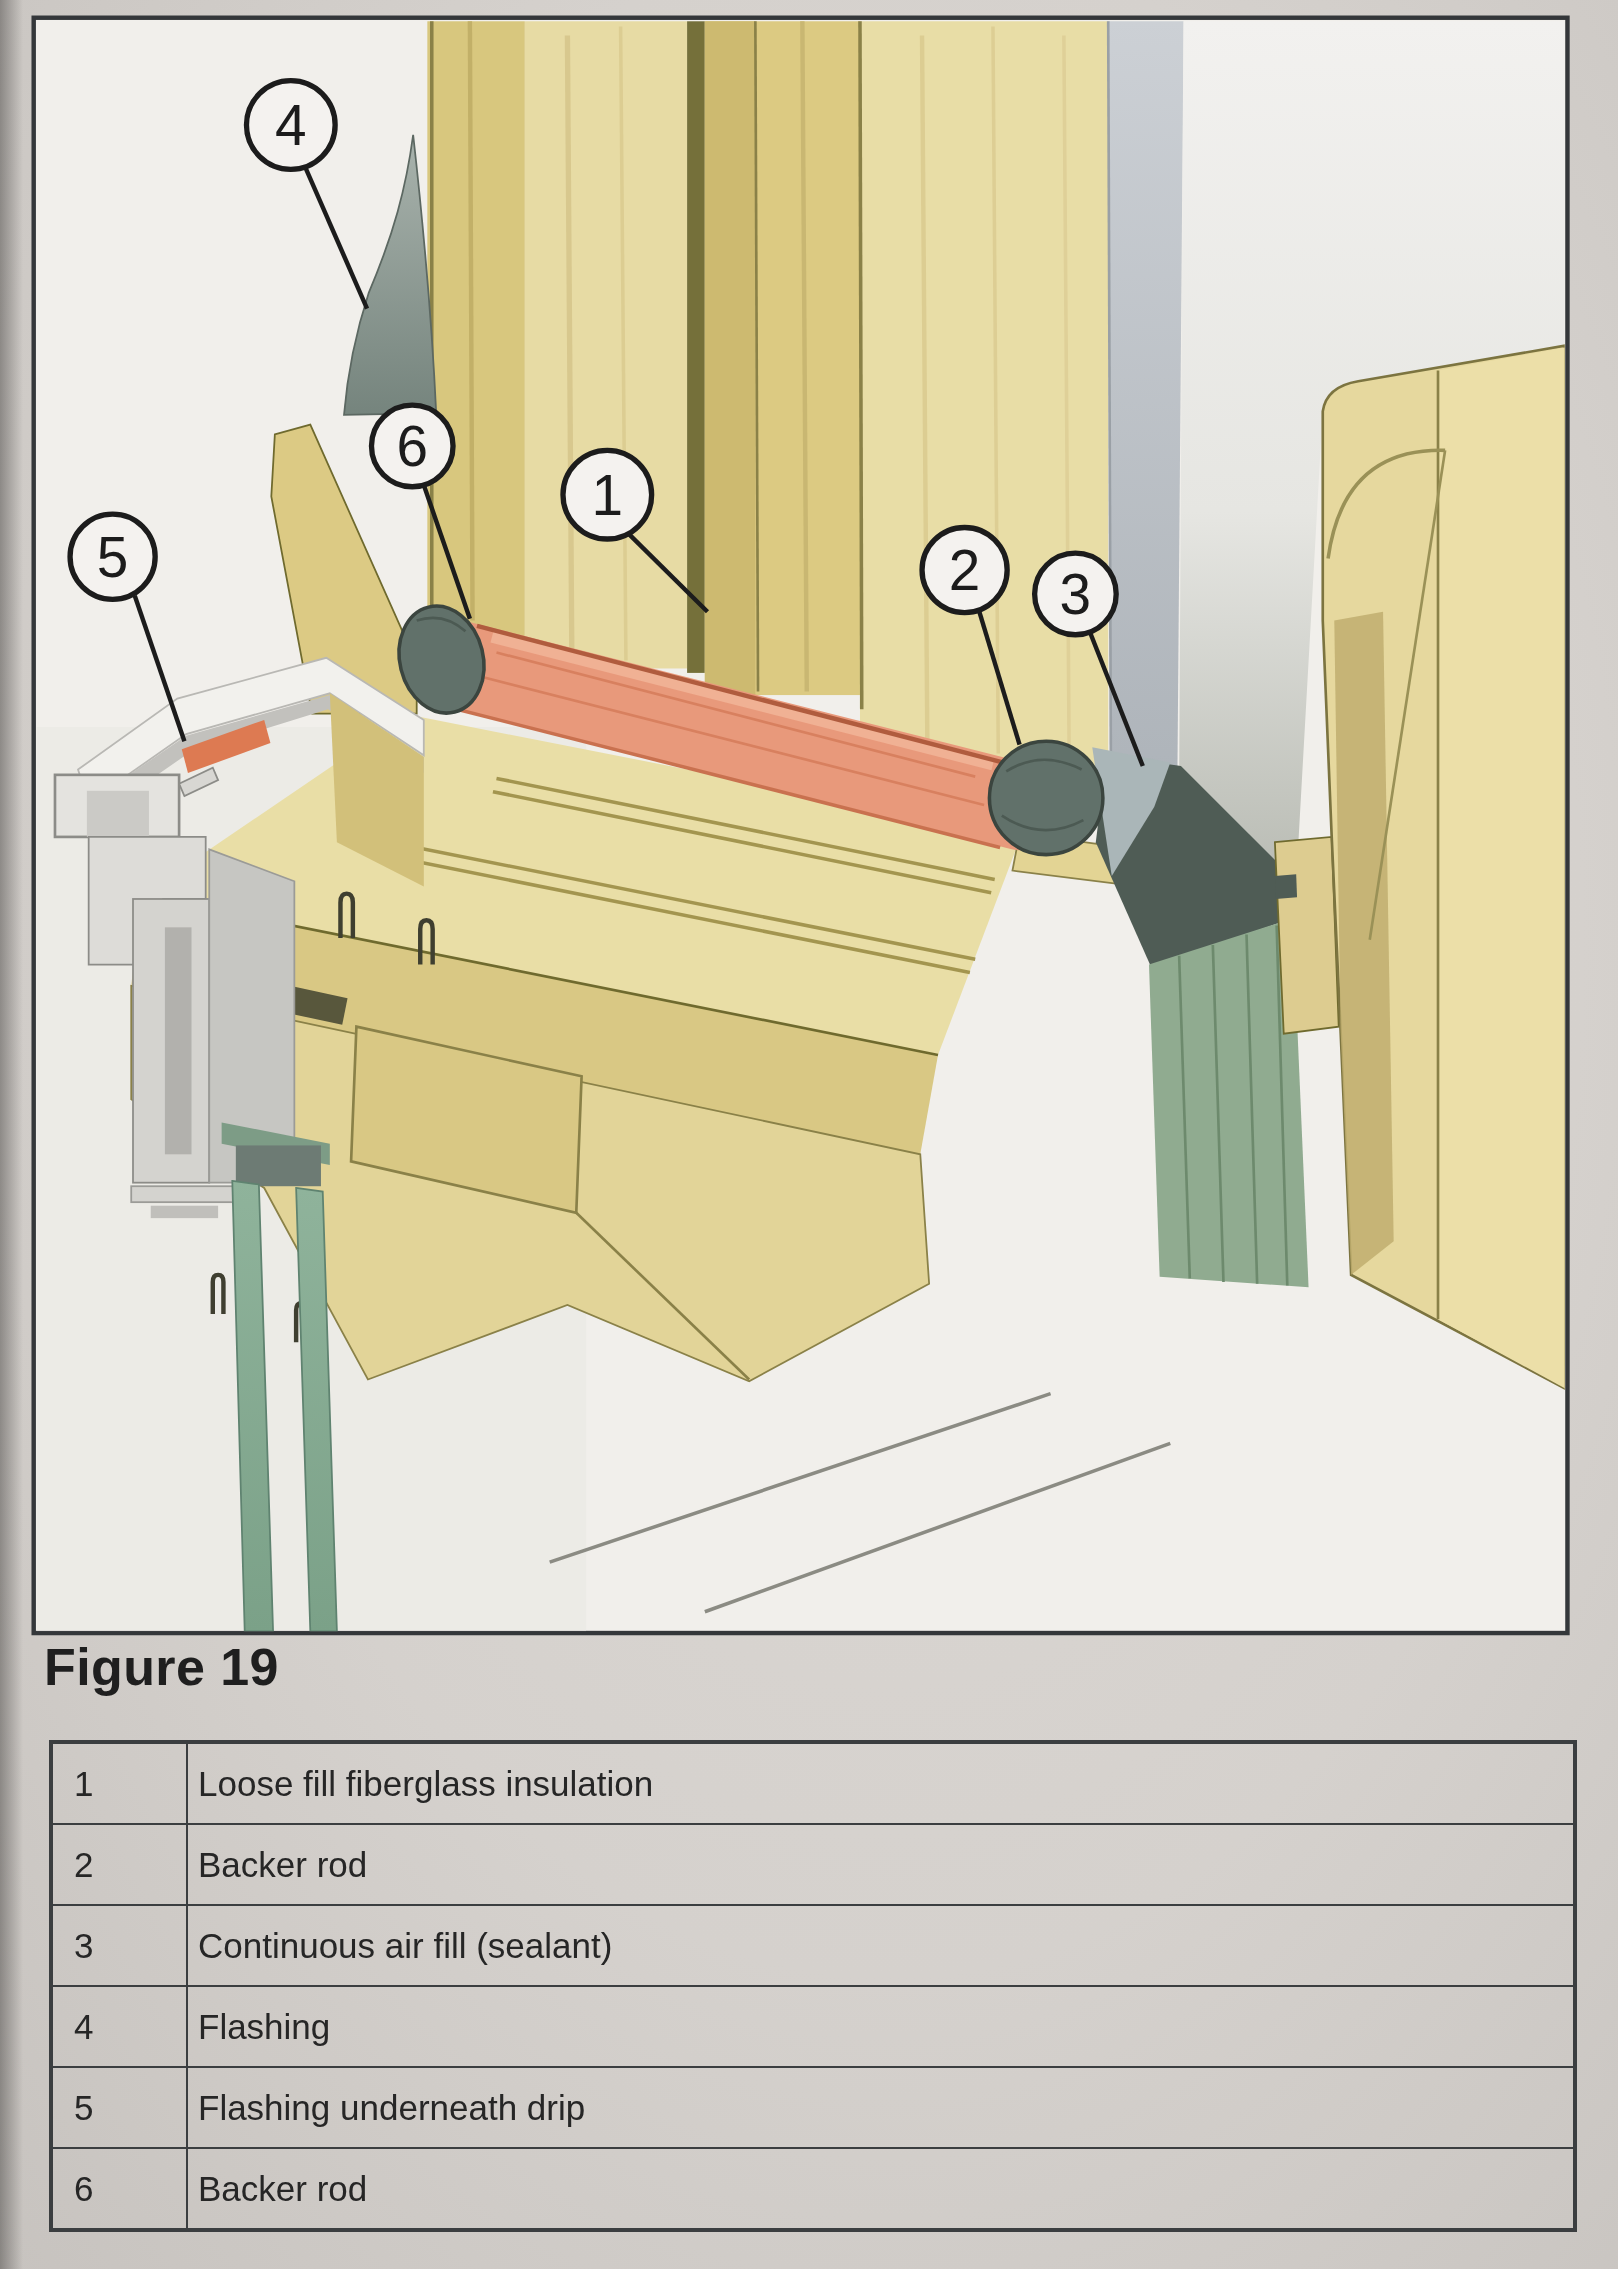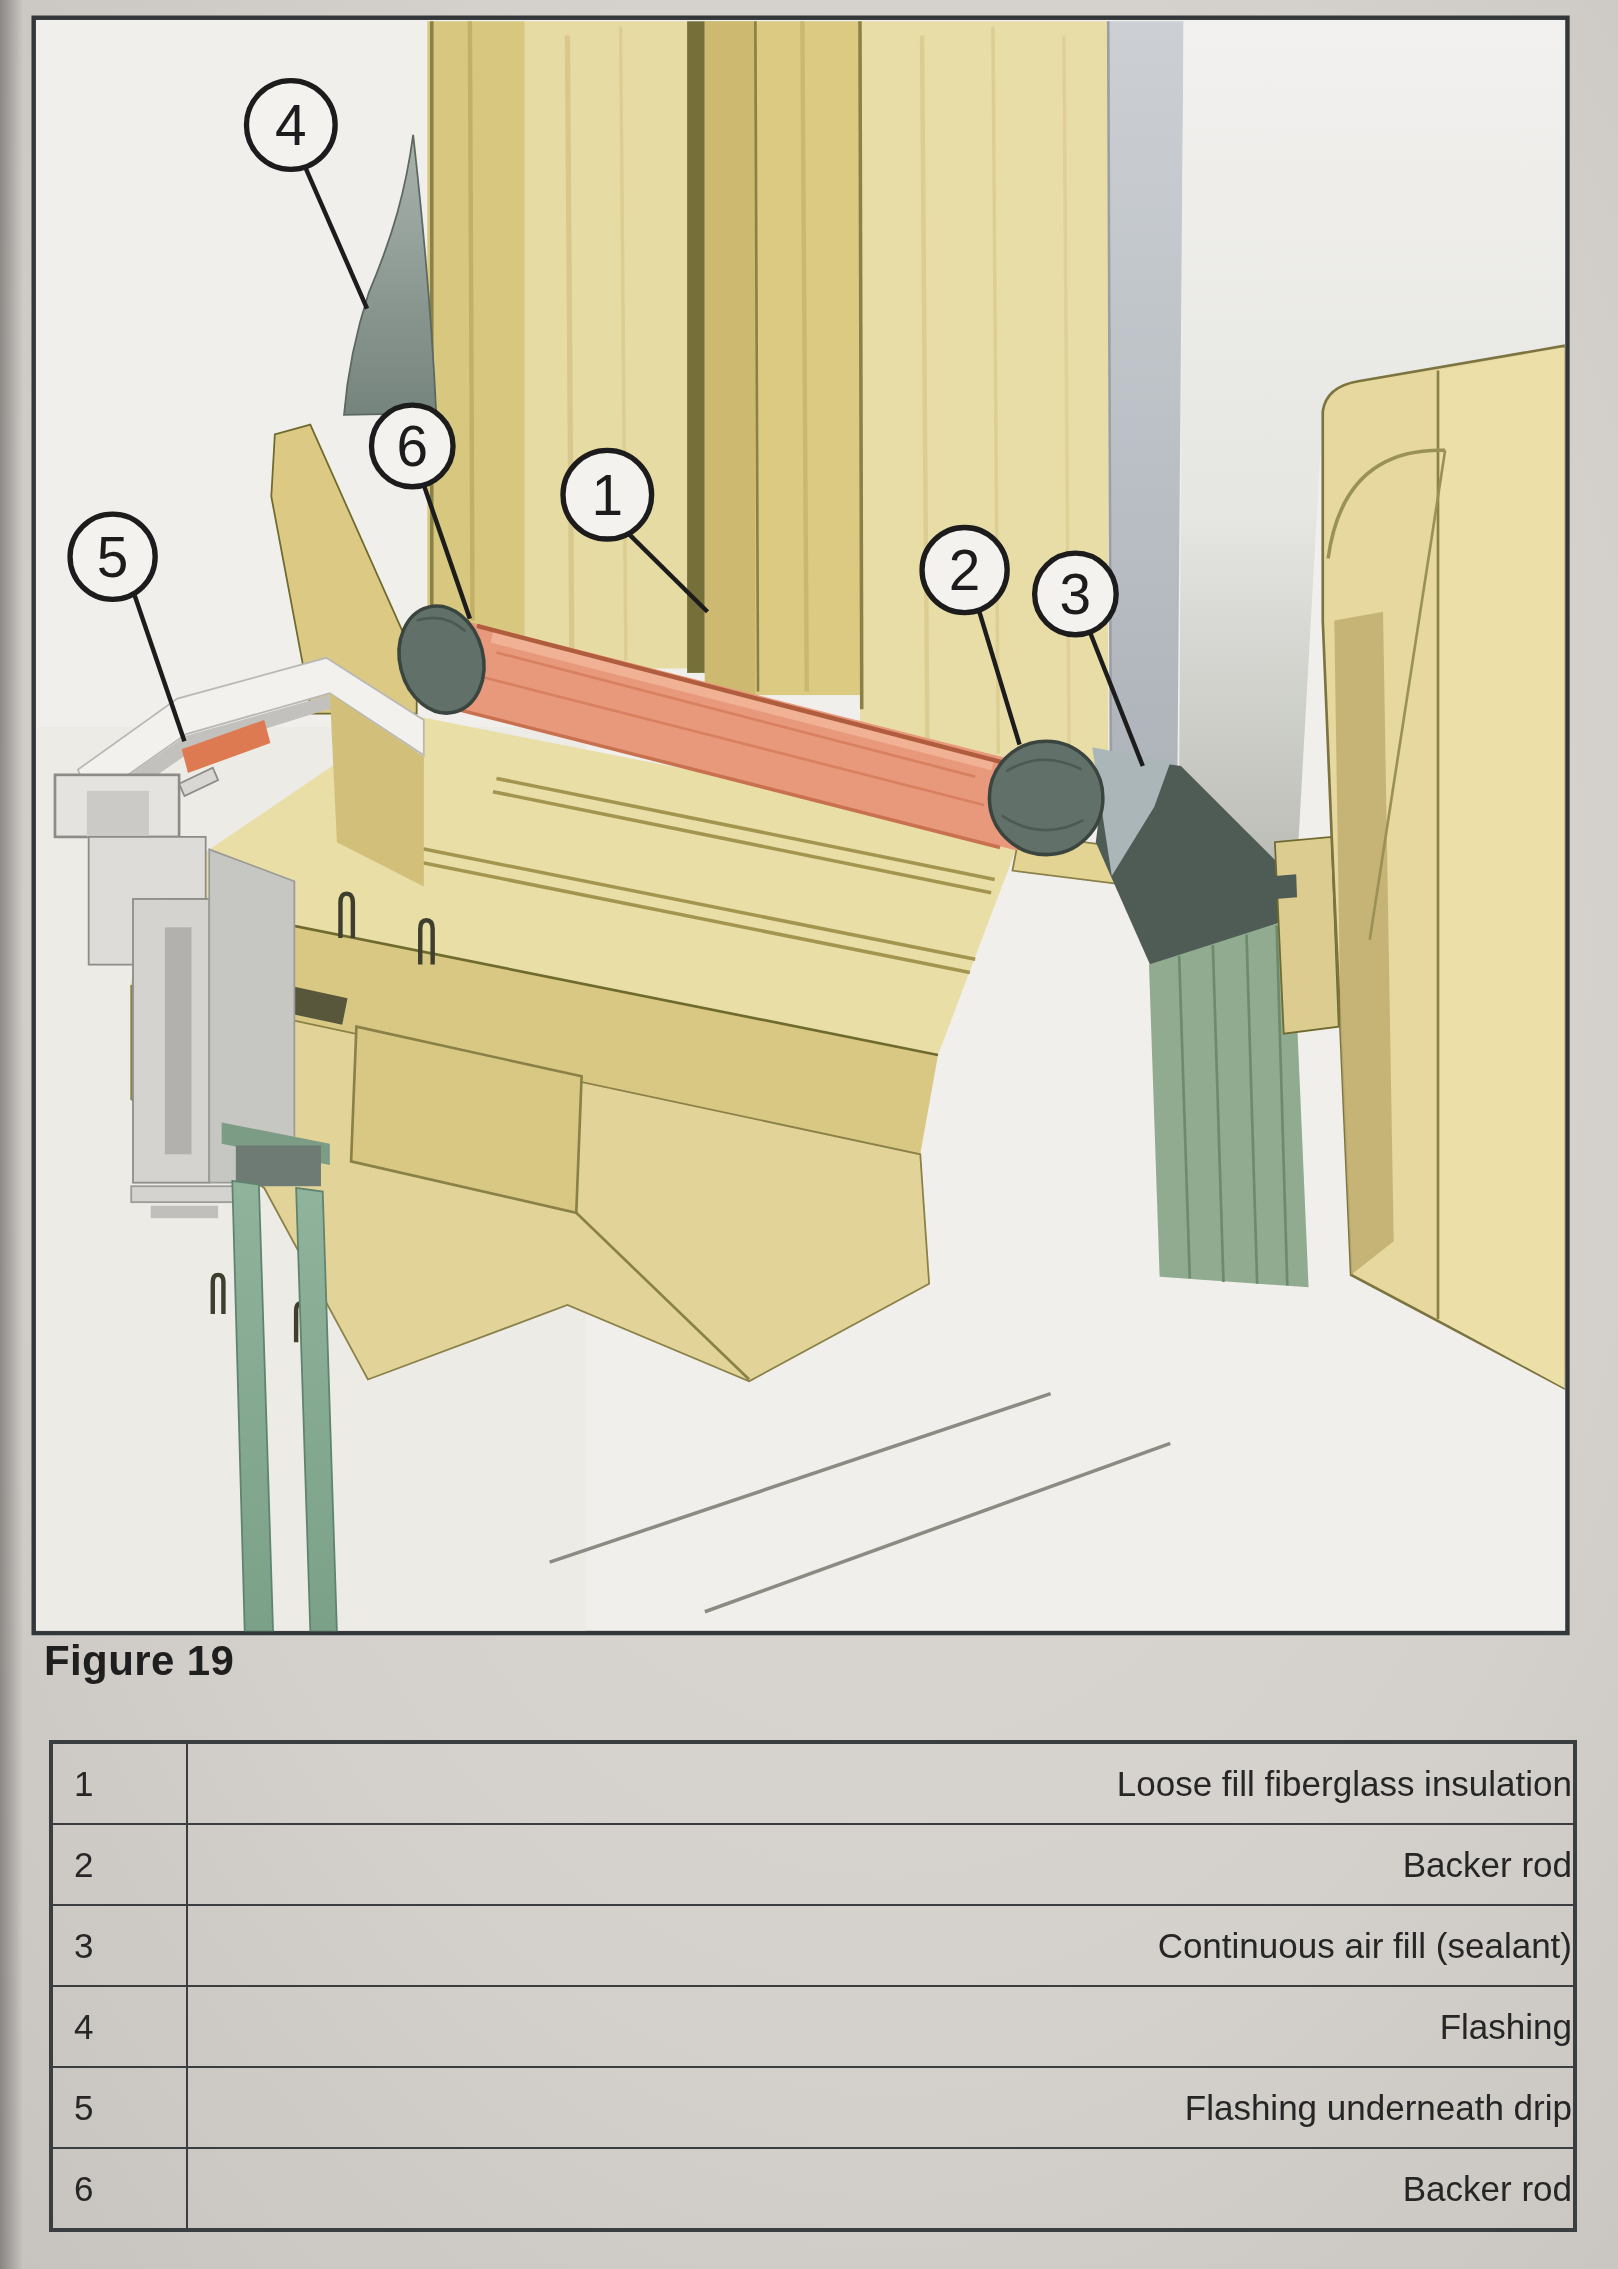--- a/index.html
+++ b/index.html
@@ -11,37 +11,37 @@
   }
   .page{
     position:absolute;left:0;top:0;width:1618px;height:2270px;
     background:
       linear-gradient(90deg, rgba(60,58,56,.45) 0px, rgba(60,58,56,0) 23px),
       radial-gradient(ellipse at 55% 42%, #dcd8d4 0%, #d5d1cd 55%, #c7c3bf 100%);
   }
   .figure-svg{position:absolute;left:0;top:0;}
   .caption{
     position:absolute;left:44px;top:1637px;
-    font-size:42px;font-weight:bold;color:#1f1f1f;letter-spacing:0.4px;
+    font-size:52px;font-weight:bold;color:#1f1f1f;letter-spacing:0.4px;
   }
   table.legend{
     position:absolute;left:49px;top:1740px;
     width:1528px;border-collapse:collapse;
     border:4.4px solid #3b3e40;
     table-layout:fixed;
   }
   table.legend td{
     border:2.7px solid #3b3e40;
     height:77px;
     font-size:35px;color:#262626;
     vertical-align:middle;
     background:transparent;
   }
   td.num{width:111px;padding-left:21px;}
-  td.lbl{padding-left:34px;text-align:right;}
+  td.lbl{padding-left:10px;}
   .callout-num{font-size:64px;fill:#1c1c1c;}
 </style>
 </head>
 <body>
 
 <div class="page">
 
 <svg class="figure-svg" width="1618" height="1649" viewBox="0 0 1825 1860">
   <defs>
     <clipPath id="frameClip">

